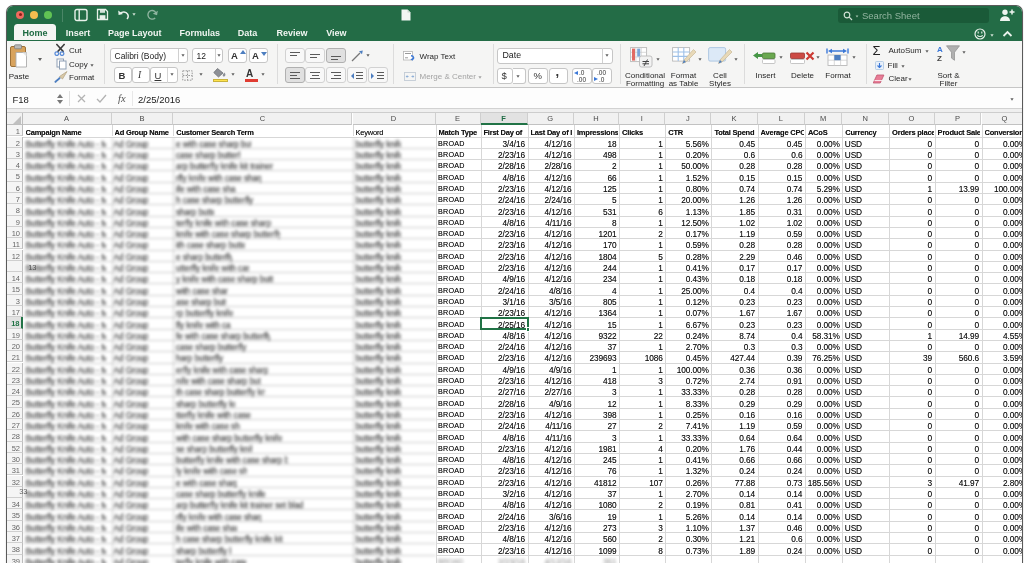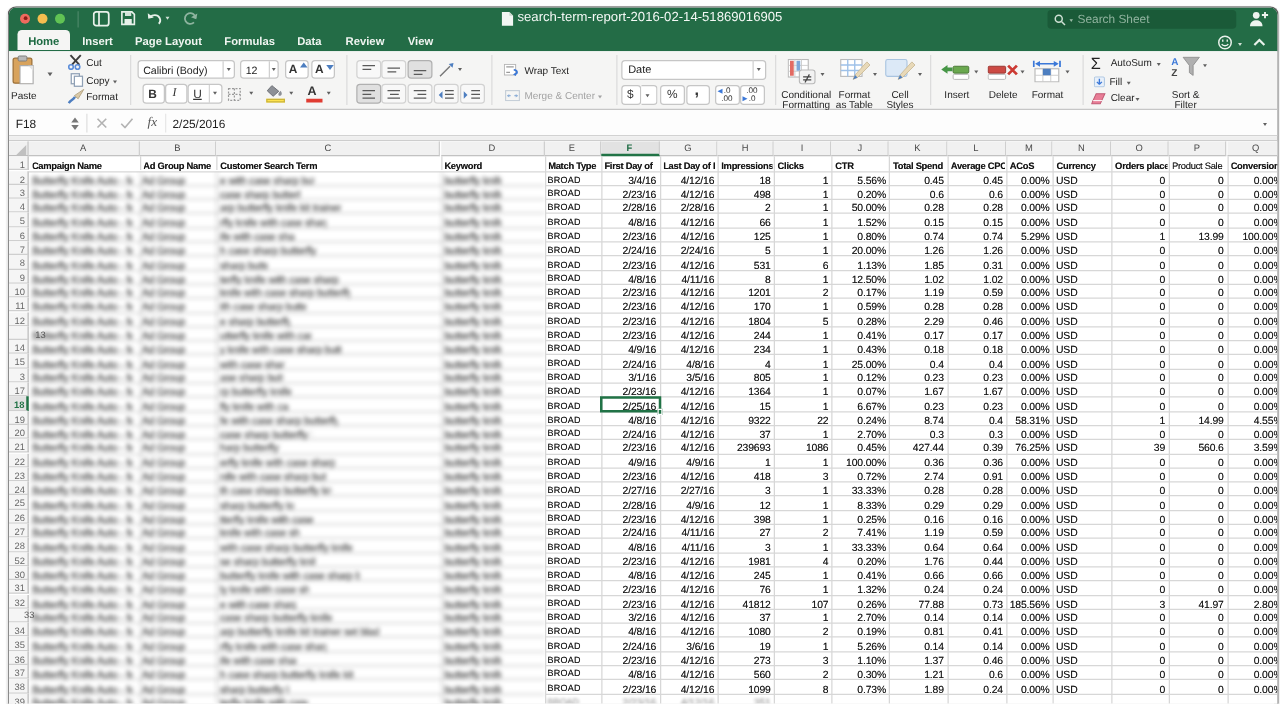--- a/index.html
+++ b/index.html
@@ -41,21 +41,20 @@
       </svg>
 <div class="ab car" style="left:132px;top:13px;border-top-color:#cfe0d4;transform:scale(.8)"></div>
 <svg class="ab" style="left:146px;top:8.5px" width="13" height="12" viewBox="0 0 13 12" opacity="0.55">
 <path d="M10.5 5.5 A4.3 4.3 0 1 0 9.2 8.9" fill="none" stroke="#e8f1ea" stroke-width="1.4"></path>
 <path d="M11.9 1.8 L11 6.3 L6.8 4.8 Z" fill="#e8f1ea"></path>
       </svg>
 <svg class="ab" style="left:401px;top:8.6px" width="10" height="12" viewBox="0 0 10 12">
 <path d="M0.5 0.5 h6 l3 3 v8 h-9 z" fill="#f2f6f3"></path>
         <path d="M6.5 0.5 l3 3 h-3 z" fill="#c9d8cd"></path>
       </svg>
-<div class="ab" style="left:414px;top:8.4px;font-size:10.5px;color:#f4f8f5;white-space:nowrap">search-term-report-2016-02-14-51869016905</div>
 <div class="ab" style="left:838px;top:8px;width:151px;height:15px;background:#1a5a38;border-radius:3px"></div>
 <svg class="ab" style="left:843px;top:11px" width="10" height="10" viewBox="0 0 10 10">
 <circle cx="4" cy="4" r="2.8" fill="none" stroke="#cfe0d4" stroke-width="1.2"></circle>
 <line x1="6.2" y1="6.2" x2="9" y2="9" stroke="#cfe0d4" stroke-width="1.2"></line>
       </svg>
 <div class="ab car" style="left:854.5px;top:14.5px;border-top-color:#9fbfab;transform:scale(.7)"></div>
 <div class="ab" style="left:862px;top:10.2px;font-size:9.5px;color:#92b4a0">Search Sheet</div>
 <svg class="ab" style="left:999px;top:8px" width="16" height="14" viewBox="0 0 16 14">
 <circle cx="6" cy="4.2" r="2.7" fill="#eef4ef"></circle>
 <path d="M1 13 C1 9.7 3.5 8.2 6 8.2 C8.5 8.2 11 9.7 11 13 Z" fill="#eef4ef"></path>
@@ -471,33 +470,33 @@
 <div class="hl" style="left:435.5px;top:520.7px;width:586.0px"></div>
 <div class="hl" style="left:435.5px;top:532.0px;width:586.0px"></div>
 <div class="hl" style="left:435.5px;top:543.3000000000001px;width:586.0px"></div>
 <div class="hl" style="left:435.5px;top:554.6px;width:586.0px"></div>
 <div class="vl" style="left:111.6px;top:125.2px;height:11.3px"></div>
 <div class="vl" style="left:173.2px;top:125.2px;height:11.3px"></div>
 <div class="vl" style="left:352.5px;top:125.2px;height:11.3px"></div>
 <div class="cell" style="left:25.5px;top:127.5px;width:85.1px;overflow:hidden;font-weight:bold;font-size:7.5px;letter-spacing:-0.22px">Campaign Name</div>
 <div class="cell" style="left:114.6px;top:127.5px;width:57.599999999999994px;overflow:hidden;font-weight:bold;font-size:7.5px;letter-spacing:-0.22px">Ad Group Name</div>
 <div class="cell" style="left:176.2px;top:127.5px;width:175.3px;overflow:hidden;font-weight:bold;font-size:7.5px;letter-spacing:-0.22px">Customer Search Term</div>
-<div class="cell" style="left:355.5px;top:127.5px;width:79.0px;overflow:hidden;font-weight:bold;font-size:7.5px;letter-spacing:-0.22px">Keyword</div>
+<div class="cell" style="left:355.5px;top:127.5px;width:79.0px;overflow:hidden;font-weight:normal;font-size:7.5px;letter-spacing:-0.22px">Keyword</div>
 <div class="cell" style="left:438.5px;top:127.5px;width:41.0px;overflow:hidden;font-weight:bold;font-size:7.5px;letter-spacing:-0.22px">Match Type</div>
 <div class="cell" style="left:483.5px;top:127.5px;width:43.0px;overflow:hidden;font-weight:bold;font-size:7.5px;letter-spacing:-0.22px">First Day of </div>
 <div class="cell" style="left:530.5px;top:127.5px;width:42.5px;overflow:hidden;font-weight:bold;font-size:7.5px;letter-spacing:-0.22px">Last Day of I</div>
 <div class="cell" style="left:577.0px;top:127.5px;width:41.10000000000002px;overflow:hidden;font-weight:bold;font-size:7.5px;letter-spacing:-0.22px">Impressions</div>
 <div class="cell" style="left:622.1px;top:127.5px;width:42.19999999999993px;overflow:hidden;font-weight:bold;font-size:7.5px;letter-spacing:-0.22px">Clicks</div>
 <div class="cell" style="left:668.3px;top:127.5px;width:42.10000000000002px;overflow:hidden;font-weight:bold;font-size:7.5px;letter-spacing:-0.22px">CTR</div>
 <div class="cell" style="left:714.4px;top:127.5px;width:42.200000000000045px;overflow:hidden;font-weight:bold;font-size:7.5px;letter-spacing:-0.22px">Total Spend</div>
 <div class="cell" style="left:760.6px;top:127.5px;width:43.299999999999955px;overflow:hidden;font-weight:bold;font-size:7.5px;letter-spacing:-0.22px">Average CPC</div>
 <div class="cell" style="left:807.9px;top:127.5px;width:33.39999999999998px;overflow:hidden;font-weight:bold;font-size:7.5px;letter-spacing:-0.22px">ACoS</div>
 <div class="cell" style="left:845.3px;top:127.5px;width:42.80000000000007px;overflow:hidden;font-weight:bold;font-size:7.5px;letter-spacing:-0.22px">Currency</div>
 <div class="cell" style="left:892.1px;top:127.5px;width:41.5px;overflow:hidden;font-weight:bold;font-size:7.5px;letter-spacing:-0.22px">Orders place</div>
-<div class="cell" style="left:937.6px;top:127.5px;width:42.89999999999998px;overflow:hidden;font-weight:normal;font-size:7.5px;letter-spacing:-0.22px">Product Sale</div>
+<div class="cell" style="left:937.6px;top:127.5px;width:42.89999999999998px;overflow:hidden;font-weight:bold;font-size:7.5px;letter-spacing:-0.22px">Product Sale</div>
 <div class="cell" style="left:984.5px;top:127.5px;width:43.0px;overflow:hidden;font-weight:bold;font-size:7.5px;letter-spacing:-0.22px">Conversion R</div>
 <div class="cell" style="left:438.0px;top:138.7px;font-size:7.2px;letter-spacing:0.2px">BROAD</div>
 <div class="cell r" style="left:480.5px;top:138.7px;width:44.5px">3/4/16</div>
 <div class="cell r" style="left:527.5px;top:138.7px;width:44.0px">4/12/16</div>
 <div class="cell r" style="left:574.0px;top:138.7px;width:42.60000000000002px">18</div>
 <div class="cell r" style="left:619.1px;top:138.7px;width:43.69999999999993px">1</div>
 <div class="cell r" style="left:665.3px;top:138.7px;width:43.60000000000002px">5.56%</div>
 <div class="cell r" style="left:711.4px;top:138.7px;width:43.700000000000045px">0.45</div>
 <div class="cell r" style="left:757.6px;top:138.7px;width:44.799999999999955px">0.45</div>
 <div class="cell r" style="left:804.9px;top:138.7px;width:34.89999999999998px">0.00%</div>

